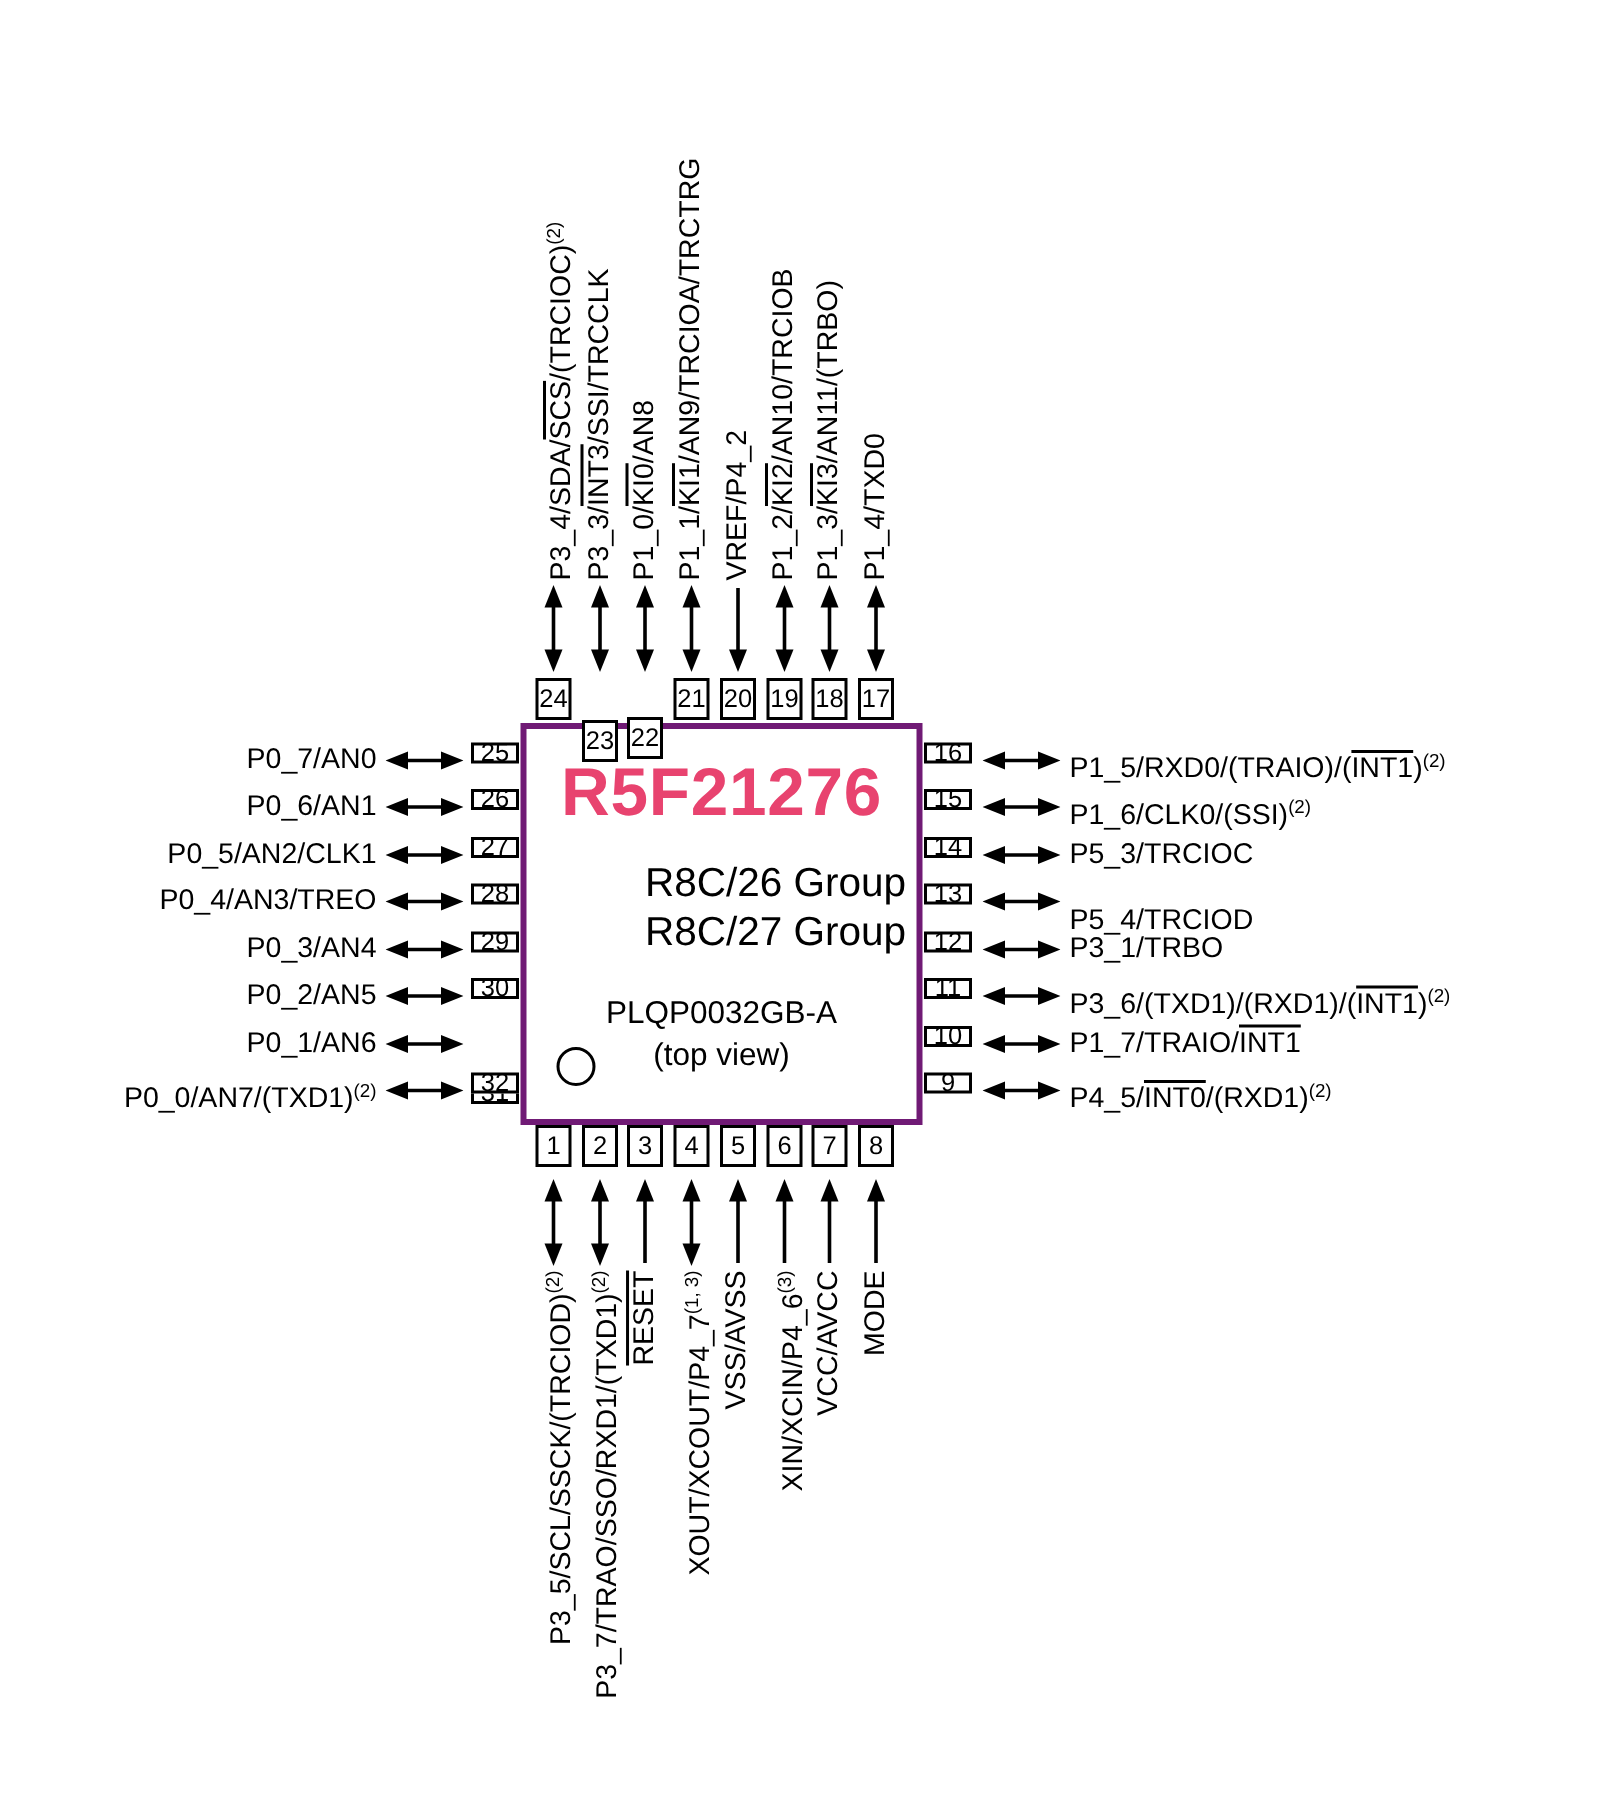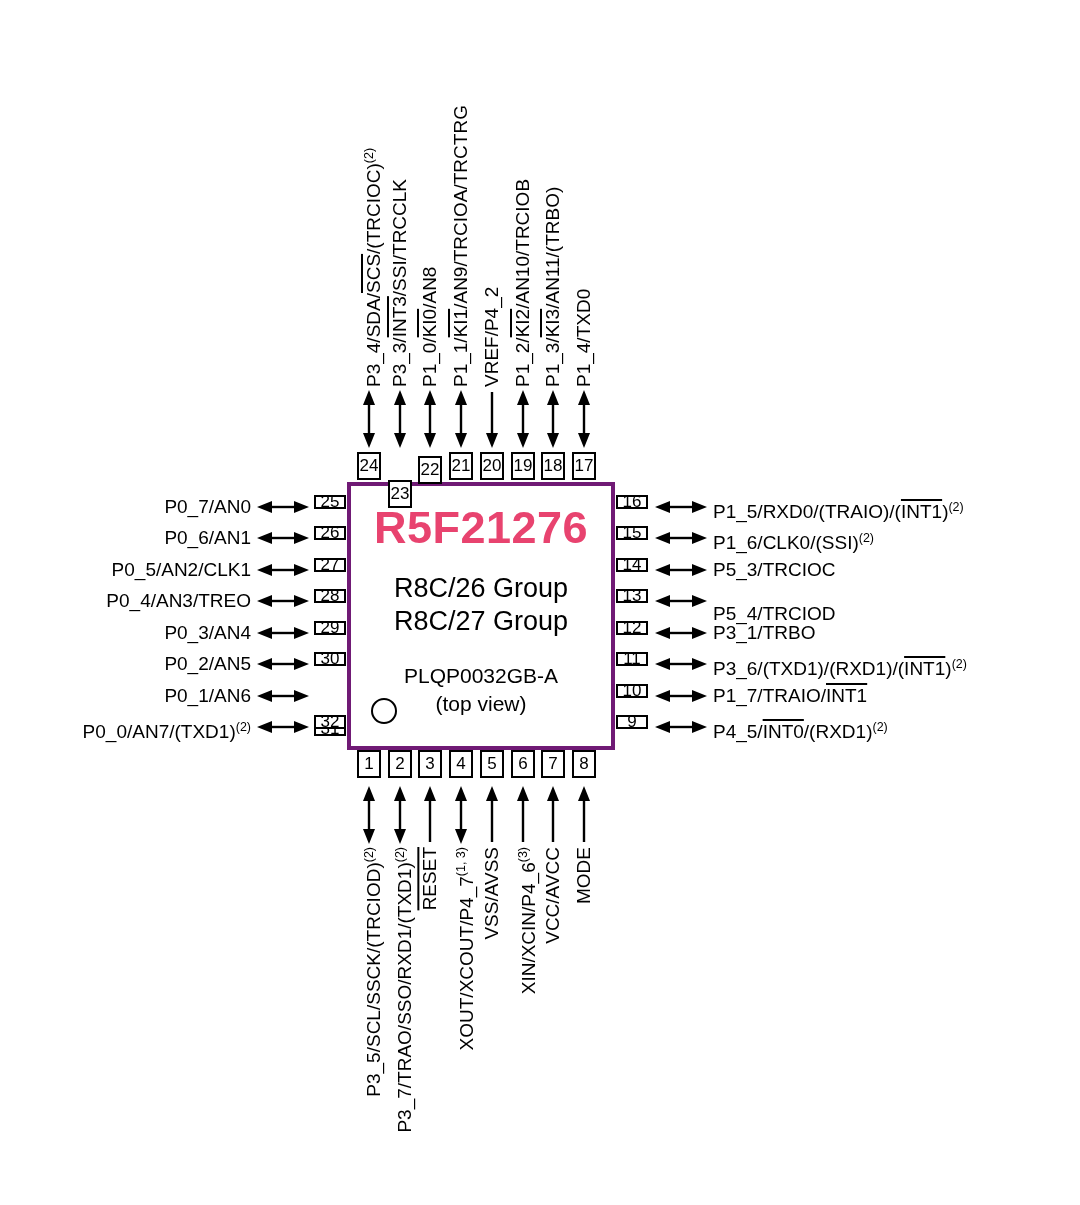--- a/index.html
+++ b/index.html
@@ -10,21 +10,21 @@
   .chip{
     position:absolute;left:347px;top:482px;width:268px;height:268px;
     border:4px solid #701a75;background:#fff;box-sizing:border-box;
   }
   .chip-title{
     position:absolute;left:0;top:16px;width:100%;text-align:center;
     font-size:45px;font-weight:bold;letter-spacing:0.5px;
   }
   .chip-groups{
     position:absolute;left:0;top:86px;width:100%;text-align:center;
-    font-size:27px;line-height:33px;
+    font-size:27px;line-height:33px;padding-left:36px;
   }
   .chip-package{
     position:absolute;left:0;top:176px;width:100%;text-align:center;
     font-size:21px;line-height:28px;
   }
   .pin1-circle{
     position:absolute;left:20px;top:212px;width:26px;height:26px;
     border:2.5px solid #000;border-radius:50%;background:#fff;box-sizing:border-box;
   }
   .pin-box{
@@ -73,21 +73,21 @@
       <div class="pin-label vlabel-top" style="left: 358px; top: 387px;"><span>P3_4/SDA/</span><span class="ov">SCS</span><span>/(TRCIOC)</span><span class="sup">(2)</span></div>
       <div class="pin-box h" style="left: 388px; top: 464px; margin-top: 16px;">
         <span>23</span>
       </div>
       <div class="pin-arrow" style="left: 392px; top: 390px;"><svg width="16" height="58" viewBox="0 0 16 58">
           <line x1="8" y1="11" x2="8" y2="47" stroke="#000" stroke-width="2.4"></line>
           <polygon points="8,0 2,15 14,15" fill="#000"></polygon>
           <polygon points="8,58 2,43 14,43" fill="#000"></polygon>
         </svg></div>
       <div class="pin-label vlabel-top" style="left: 389px; top: 387px;"><span>P3_3/</span><span class="ov">INT3</span><span>/SSI/TRCCLK</span></div>
-      <div class="pin-box h" style="left: 418px; top: 456px;">
+      <div class="pin-box h" style="left: 418px; top: 478px;">
         <span>22</span>
       </div>
       <div class="pin-arrow" style="left: 422px; top: 390px;"><svg width="16" height="58" viewBox="0 0 16 58">
           <line x1="8" y1="11" x2="8" y2="47" stroke="#000" stroke-width="2.4"></line>
           <polygon points="8,0 2,15 14,15" fill="#000"></polygon>
           <polygon points="8,58 2,43 14,43" fill="#000"></polygon>
         </svg></div>
       <div class="pin-label vlabel-top" style="left: 419px; top: 387px;"><span>P1_0/</span><span class="ov">KI0</span><span>/AN8</span></div>
       <div class="pin-box h" style="left: 449px; top: 452px;">
         <span>21</span>

